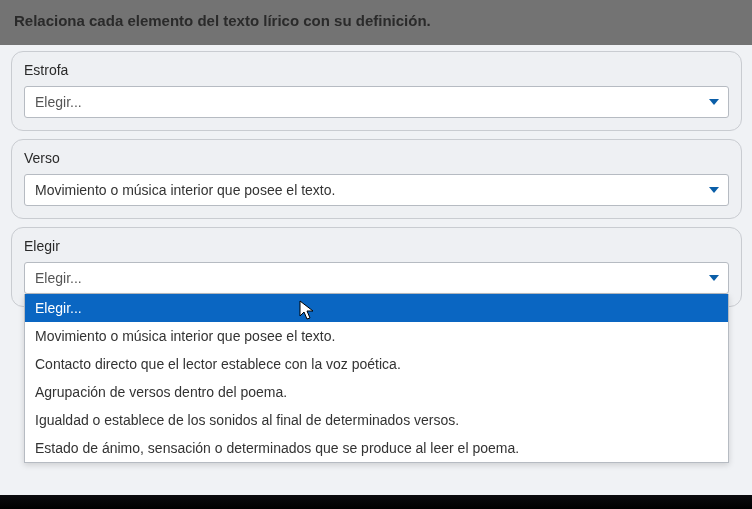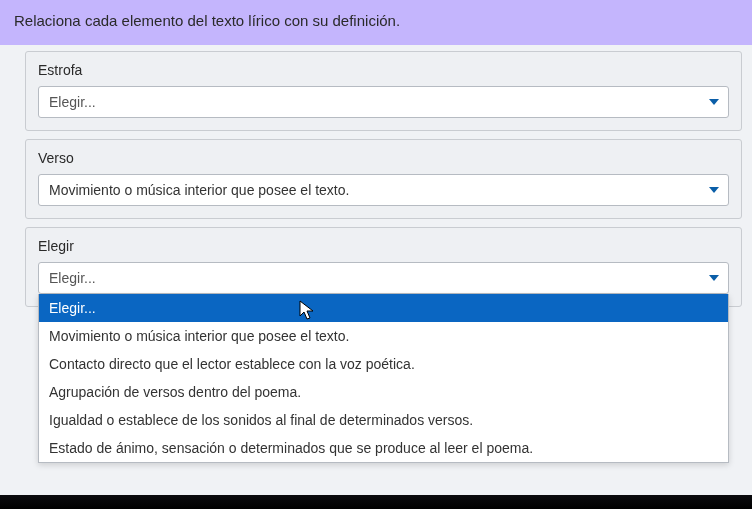--- a/index.html
+++ b/index.html
@@ -8,27 +8,27 @@
     background: #f0f2f5;
     width: 752px;
     height: 509px;
     overflow: hidden;
     position: relative;
   }
   .instruction {
     padding: 12px 14px 16px 14px;
     font-size: 15px;
     color: #2a2a2a;
-    font-weight: 400;
-    background: #c4b5fd;
+    font-weight: 700;
+    background: #737373;
   }
   .question-block {
     border: 1px solid #c9ccd1;
-    border-radius: 3px;
-    margin: 6px 10px 8px 25px;
+    border-radius: 12px;
+    margin: 6px 10px 8px 11px;
     background: #eef0f3;
     padding: 10px 12px 12px 12px;
   }
   .q-label {
     font-size: 14px;
     color: #2a2a2a;
     margin-bottom: 8px;
   }
   .select-wrap {
     position: relative;

